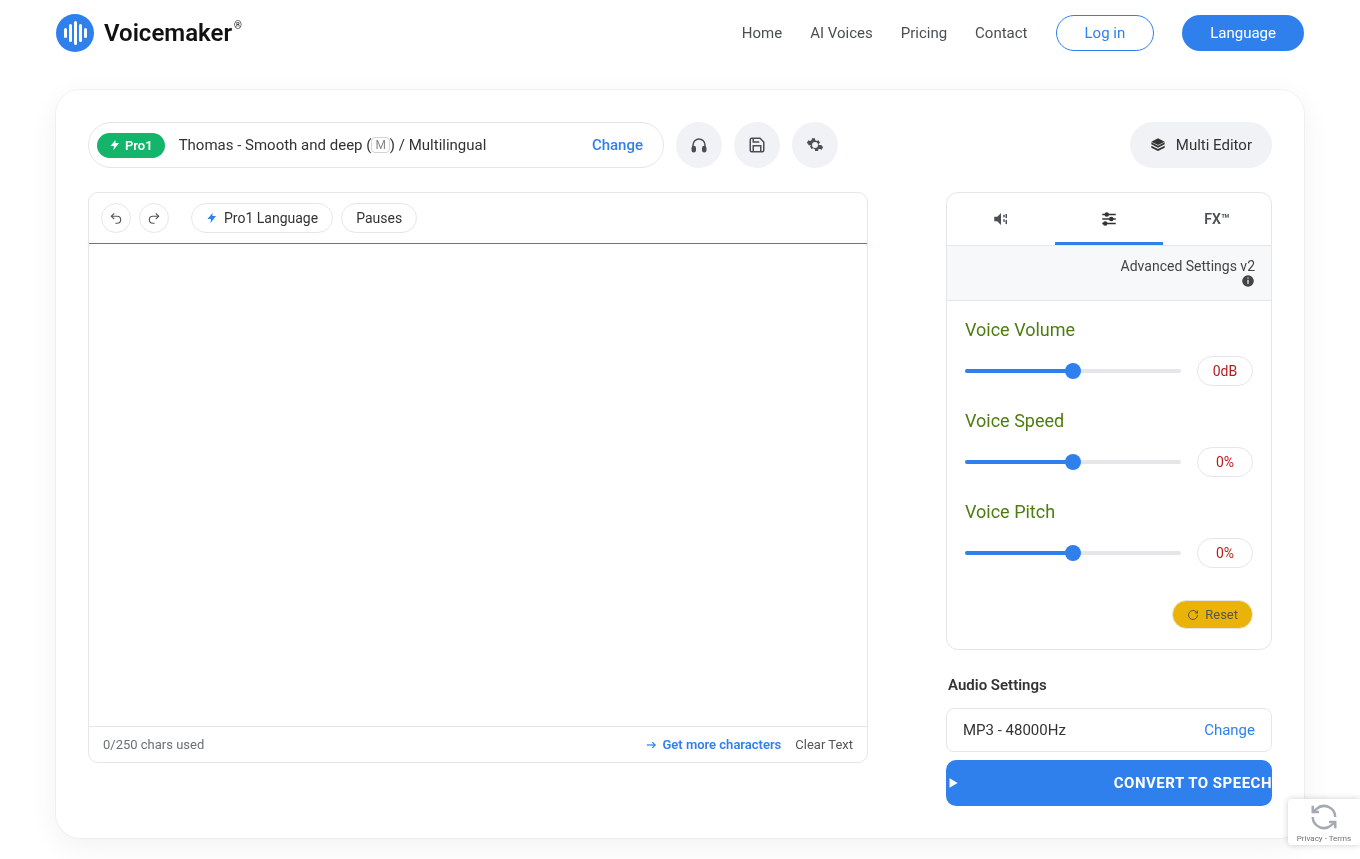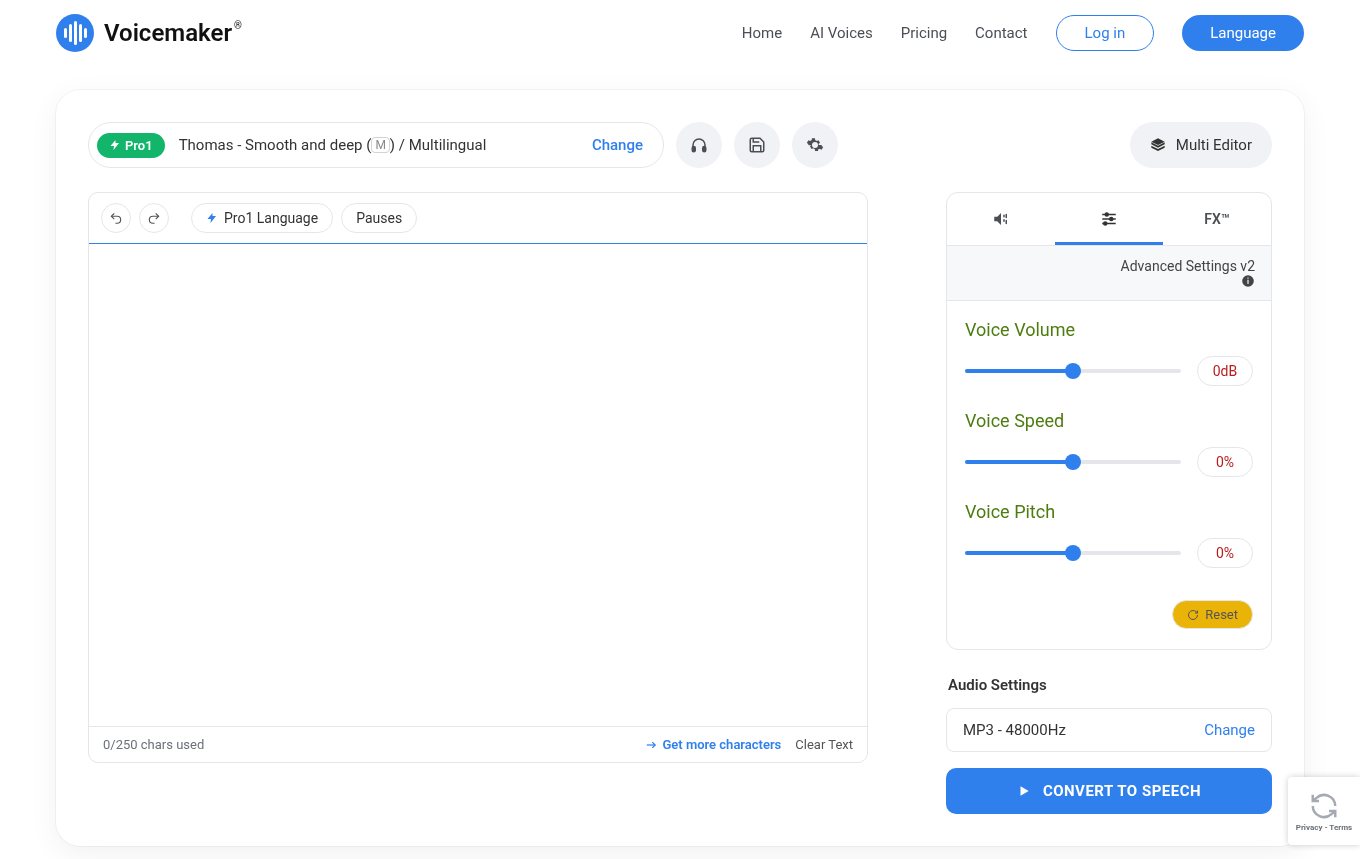--- a/index.html
+++ b/index.html
@@ -59,24 +59,24 @@
   .slider-track{position:relative;flex:1;height:4px;border-radius:2px;background:#e4e6ea;cursor:pointer;}
   .slider-fill{position:absolute;left:0;top:0;height:100%;background:#2f80ed;border-radius:2px;}
   .slider-thumb{position:absolute;top:50%;width:16px;height:16px;background:#2f80ed;border-radius:50%;transform:translate(-50%,-50%);}
   .slider-val{min-width:56px;text-align:center;font-size:14px;border:1px solid #e4e6ea;border-radius:999px;padding:6px 10px;color:#b91c1c;}
   .reset-wrap{display:flex;justify-content:flex-end;padding:0 18px 20px 18px;}
   .reset-btn{display:inline-flex;align-items:center;gap:6px;border:1px solid #e4e6ea;border-radius:999px;background:#eab308;padding:6px 14px;font-size:13px;color:#555;cursor:pointer;}
 
   .audio-title{margin:26px 2px 14px 2px;font-size:15px;font-weight:600;color:#333;}
   .audio-row{display:flex;align-items:center;justify-content:space-between;border:1px solid #e4e6ea;border-radius:8px;padding:12px 16px;font-size:15px;color:#333;}
   .audio-change{color:#2f80ed;cursor:pointer;}
-  .cta{margin-top:16px;width:100%;display:flex;align-items:center;justify-content:center;gap:12px;background:#2f80ed;color:#fff;border:none;border-radius:10px;padding:14px 0;font-size:15px;font-weight:700;letter-spacing:.5px;cursor:pointer;}
-
-  
-  .recaptcha{position:absolute;right:0;bottom:14px;width:72px;height:68px;background:#fff;border-radius:4px 0 0 4px;box-shadow:0 0 6px rgba(0,0,0,.2);display:flex;flex-direction:column;align-items:center;justify-content:center;gap:2px;font-weight:bold;}
+  .cta{margin-top:8px;width:100%;display:flex;align-items:center;justify-content:space-between;gap:12px;background:#2f80ed;color:#fff;border:none;border-radius:10px;padding:14px 0;font-size:15px;font-weight:700;letter-spacing:.5px;cursor:pointer;}
+
+  
+  .recaptcha{position:absolute;right:0;bottom:14px;width:72px;height:46px;background:#fff;border-radius:4px 0 0 4px;box-shadow:0 0 6px rgba(0,0,0,.2);display:flex;flex-direction:column;align-items:center;justify-content:center;gap:2px;}
   .recaptcha svg{color:#a5a9b1;}
   .recaptcha-txt{font-size:8px;color:#6b7179;}
 </style>
 </head>
 <body>
 
 <div class="header">
   <div class="logo">
     <div class="logo-circle">
       <div class="logo-bars">

